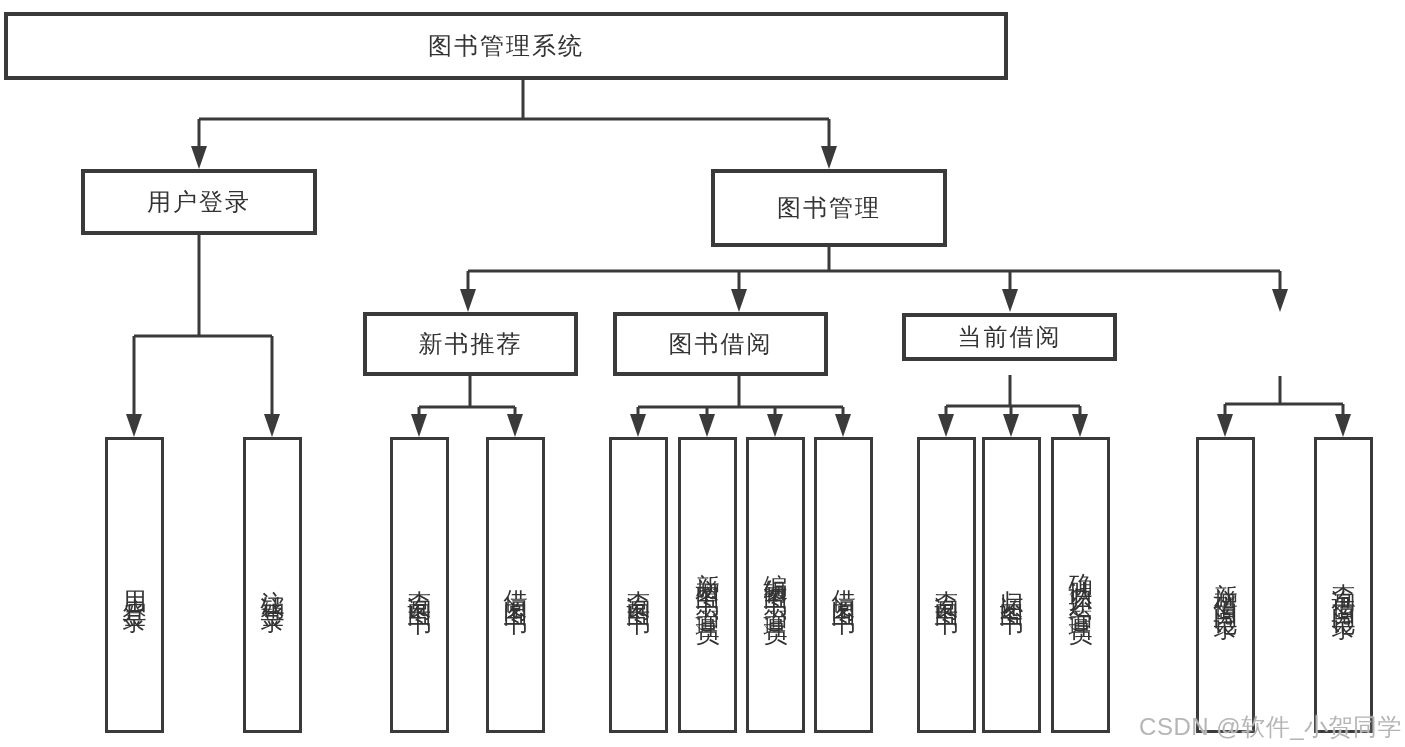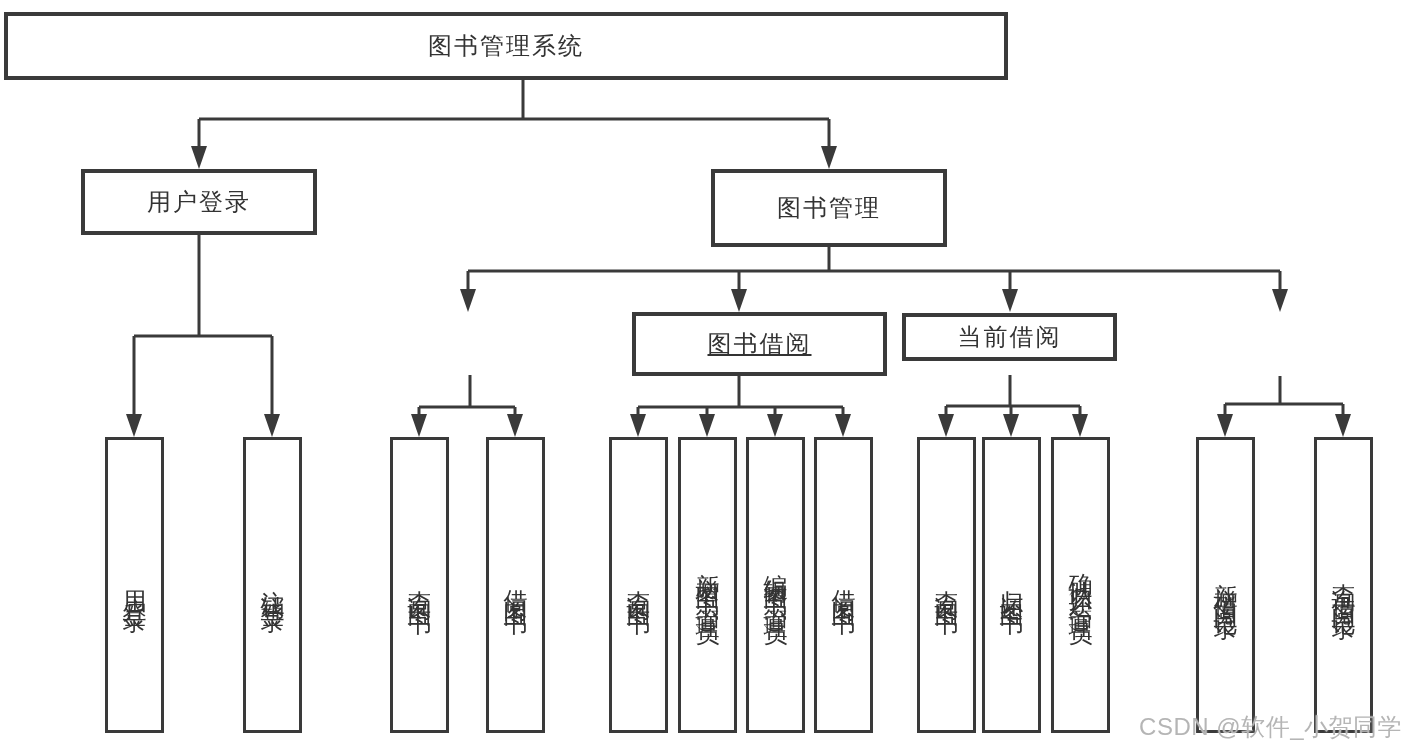--- a/index.html
+++ b/index.html
@@ -94,21 +94,22 @@
       <polygon points="1217,414 1233,414 1225,437"></polygon>
       <polygon points="1335,414 1351,414 1343,437"></polygon>
     </g>
   </svg>
 
   <div class="box h" style="left:4px; top:12px; width:1004px; height:68px;">图书管理系统</div>
 
   <div class="box h" style="left:81px; top:169px; width:236px; height:66px;">用户登录</div>
   <div class="box h" style="left:711px; top:169px; width:236px; height:78px;">图书管理</div>
 
-  <div class="box h" style="left:632px; top:312px; width:255px; height:64px;text-decoration:underline;">图书借阅</div>
+  <div class="box h" style="left:363px; top:312px; width:215px; height:64px;">新书推荐</div>
+  <div class="box h" style="left:613px; top:312px; width:215px; height:64px;">图书借阅</div>
   <div class="box h" style="left:902px; top:313px; width:215px; height:48px;">当前借阅</div>
 
   <div class="box v" style="left:105px; top:437px; width:59px; height:296px;">用户登录</div>
   <div class="box v" style="left:243px; top:437px; width:59px; height:296px;">注销登录</div>
 
   <div class="box v" style="left:390px; top:437px; width:59px; height:296px;">查询图书</div>
   <div class="box v" style="left:486px; top:437px; width:59px; height:296px;">借阅图书</div>
 
   <div class="box v" style="left:609px; top:437px; width:59px; height:296px;">查询图书</div>
   <div class="box v" style="left:678px; top:437px; width:59px; height:296px;">新增图书（管理员）</div>

